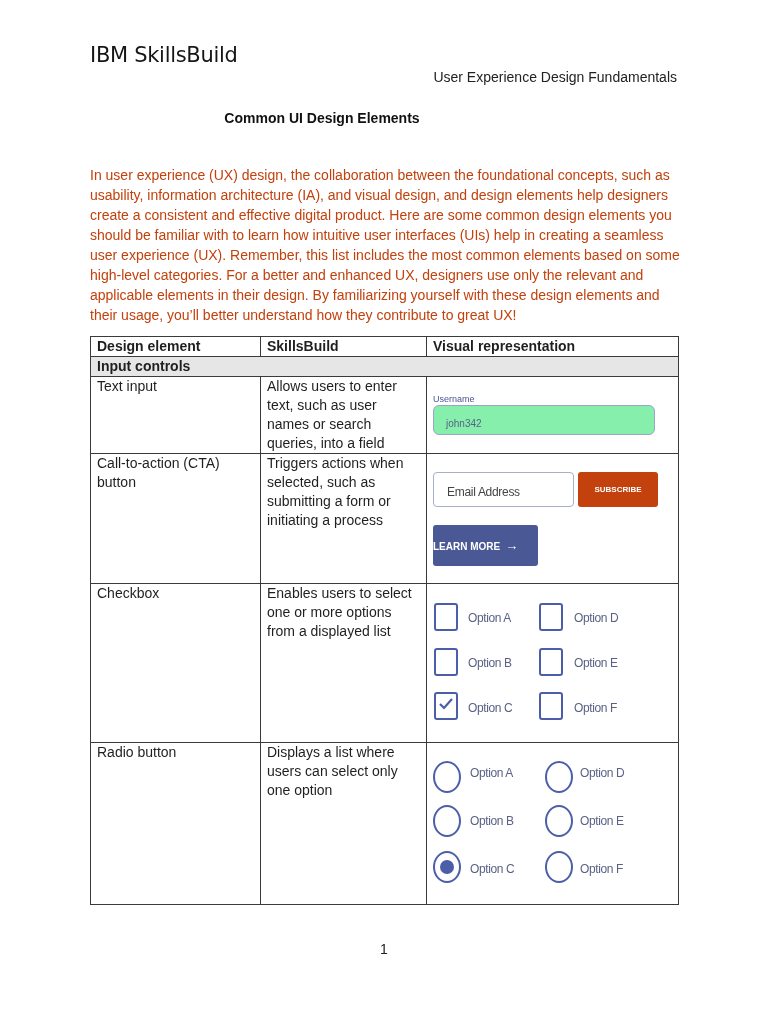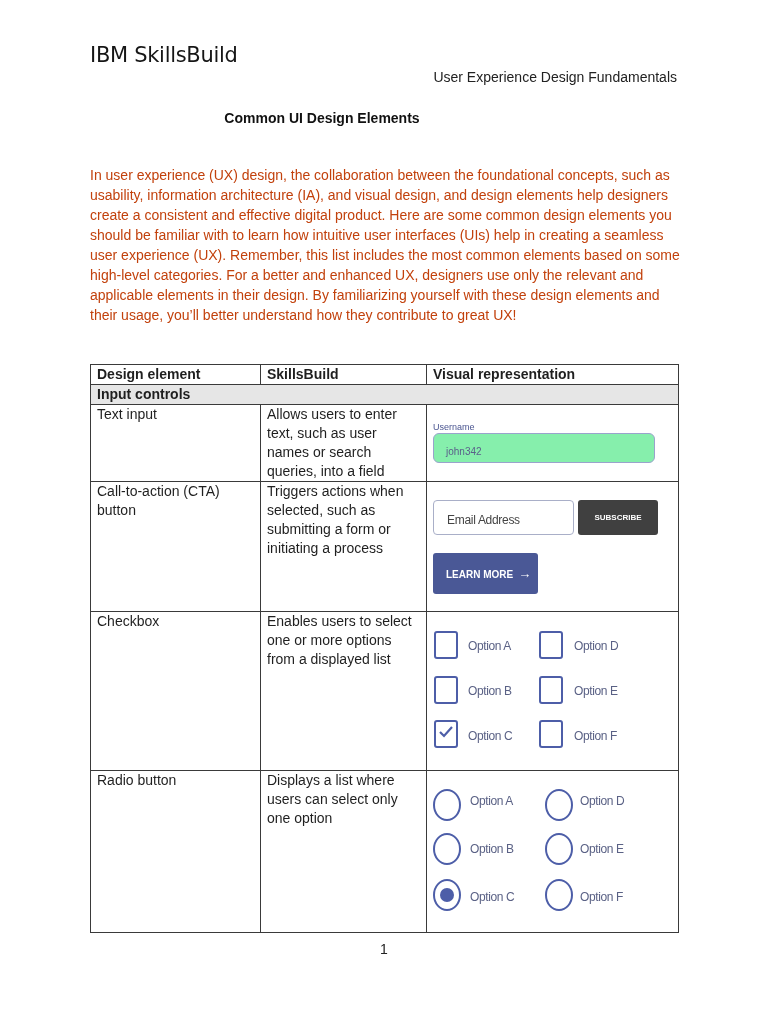--- a/index.html
+++ b/index.html
@@ -13,44 +13,44 @@
   .brand .sb { font-weight:normal; }
   .course { position:absolute; right:91px; top:49px; font-size:14px; color:#222;margin-top:20px; }
 
   .title { position:absolute; left:0; width:644px; top:110px; text-align:center;
            font-size:14px; font-weight:bold; color:#111; }
 
   .intro { position:absolute; left:90px; top:165px; width:590px; font-size:14px;
            line-height:20px; color:#c2410c; }
 
   table.elements { position:absolute; left:90px; top:336px; width:589px;
-        border-collapse:collapse; font-size:14px; color:#1f1f1f;margin-top:28px; }
+        border-collapse:collapse; font-size:14px; color:#1f1f1f; }
   table.elements td, table.elements th { border:1px solid #3a3a3a; vertical-align:top;
         padding:0 6px; line-height:19px; text-align:left; }
   table.elements th { font-weight:bold; height:18px; }
   .col1 { width:157px; }
   .col2 { width:153px; }
   tr.section td { background:#e6e6e6; font-weight:bold; height:18px; }
 
   .cell-visual { position:relative; padding:0 !important; }
 
   
   .tin-label { position:absolute; left:6px; top:13px; font-size:9px; font-weight:normal; color:#4a5590; }
   .tin-box { position:absolute; left:6px; top:28px; width:222px; height:30px; border:1.5px solid #9aa3cc;
              border-radius:6px; background:#86efac; box-sizing:border-box; }
   .tin-value { position:absolute; left:12px; top:8px; font-size:10px; color:#5a5f8a; }
 
   
   .email-box { position:absolute; left:6px; top:18px; width:141px; height:35px; border:1.5px solid #a9afc8;
                border-radius:4px; background:#fff; box-sizing:border-box; }
   .email-ph { position:absolute; left:13px; top:10px; font-size:12px; color:#444; letter-spacing:-0.3px; }
-  .subscribe-btn { position:absolute; left:151px; top:18px; width:80px; height:35px; background:#404040;
+  .subscribe-btn { position:absolute; left:151px; top:18px; width:80px; height:35px; background:#c2410c;
                    border-radius:3px; color:#fff; font-size:8px; font-weight:bold; text-align:center; line-height:35px; }
   .learn-btn { position:absolute; left:6px; top:71px; width:105px; height:41px; background:#4a5896;
-               border-radius:3px; color:#fff; font-size:10px; font-weight:bold; line-height:41px; padding-left:13px; box-sizing:border-box; }
+               border-radius:3px; color:#fff; font-size:10px; font-weight:bold; line-height:41px; box-sizing:border-box; }
   .learn-btn .arrow { margin-left:5px; font-size:13px; font-weight:normal; }
 
   
   .opt { position:absolute; font-size:12px; color:#5a6185; letter-spacing:-0.4px; }
   .cb { position:absolute; width:24px; height:28px; border:2px solid #4d5ea8; border-radius:3px; box-sizing:border-box; background:#fff; }
   .cb-check { position:absolute; left:3px; top:3px; }
   .rb { position:absolute; width:28px; height:32px; border:2px solid #4d5ea8; border-radius:50%; box-sizing:border-box; background:#fff; }
   .rb-dot { position:absolute; left:5px; top:7px; width:14px; height:14px; background:#4d5ea8; border-radius:50%; }
 
   .page-num { position:absolute; left:0; width:768px; top:941px; text-align:center; font-size:14px; color:#222; }

